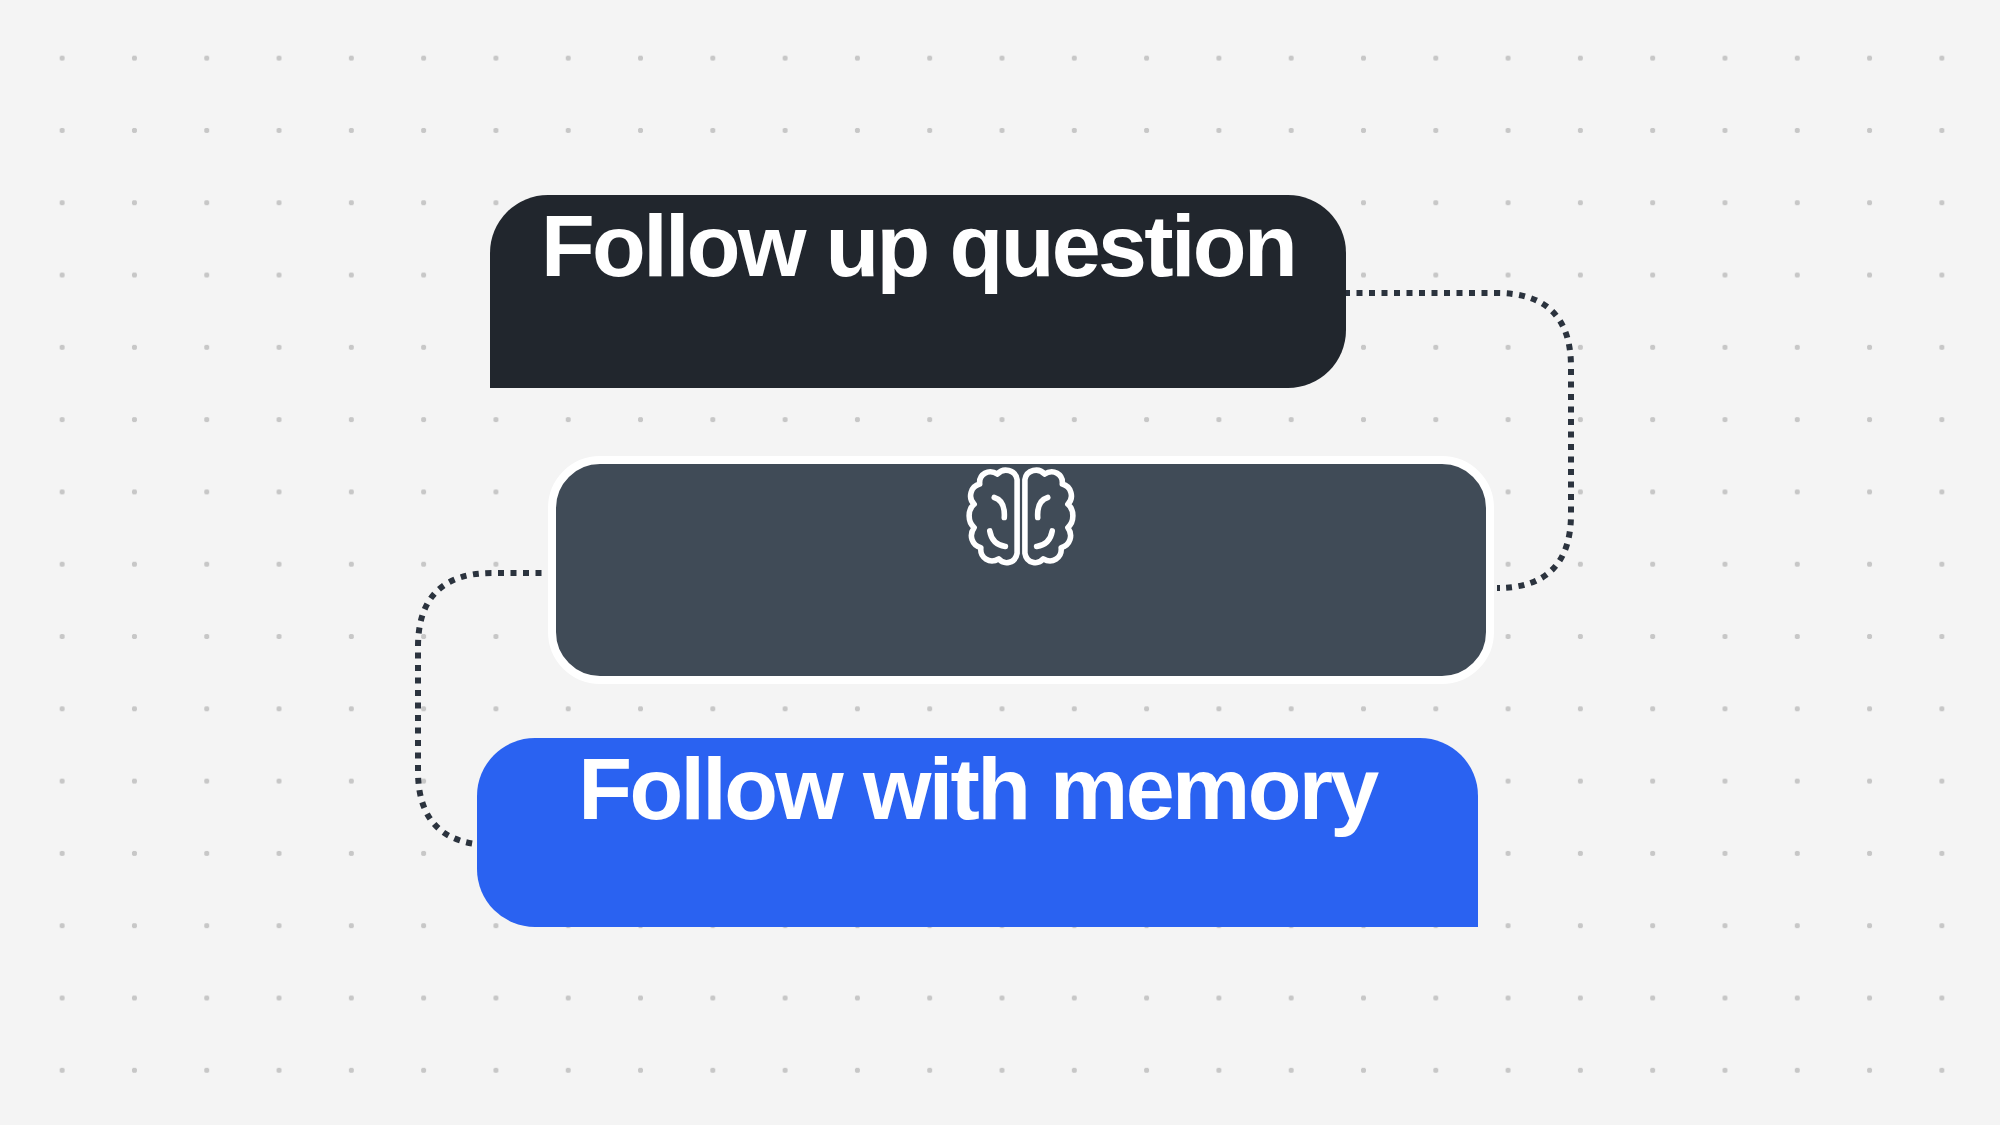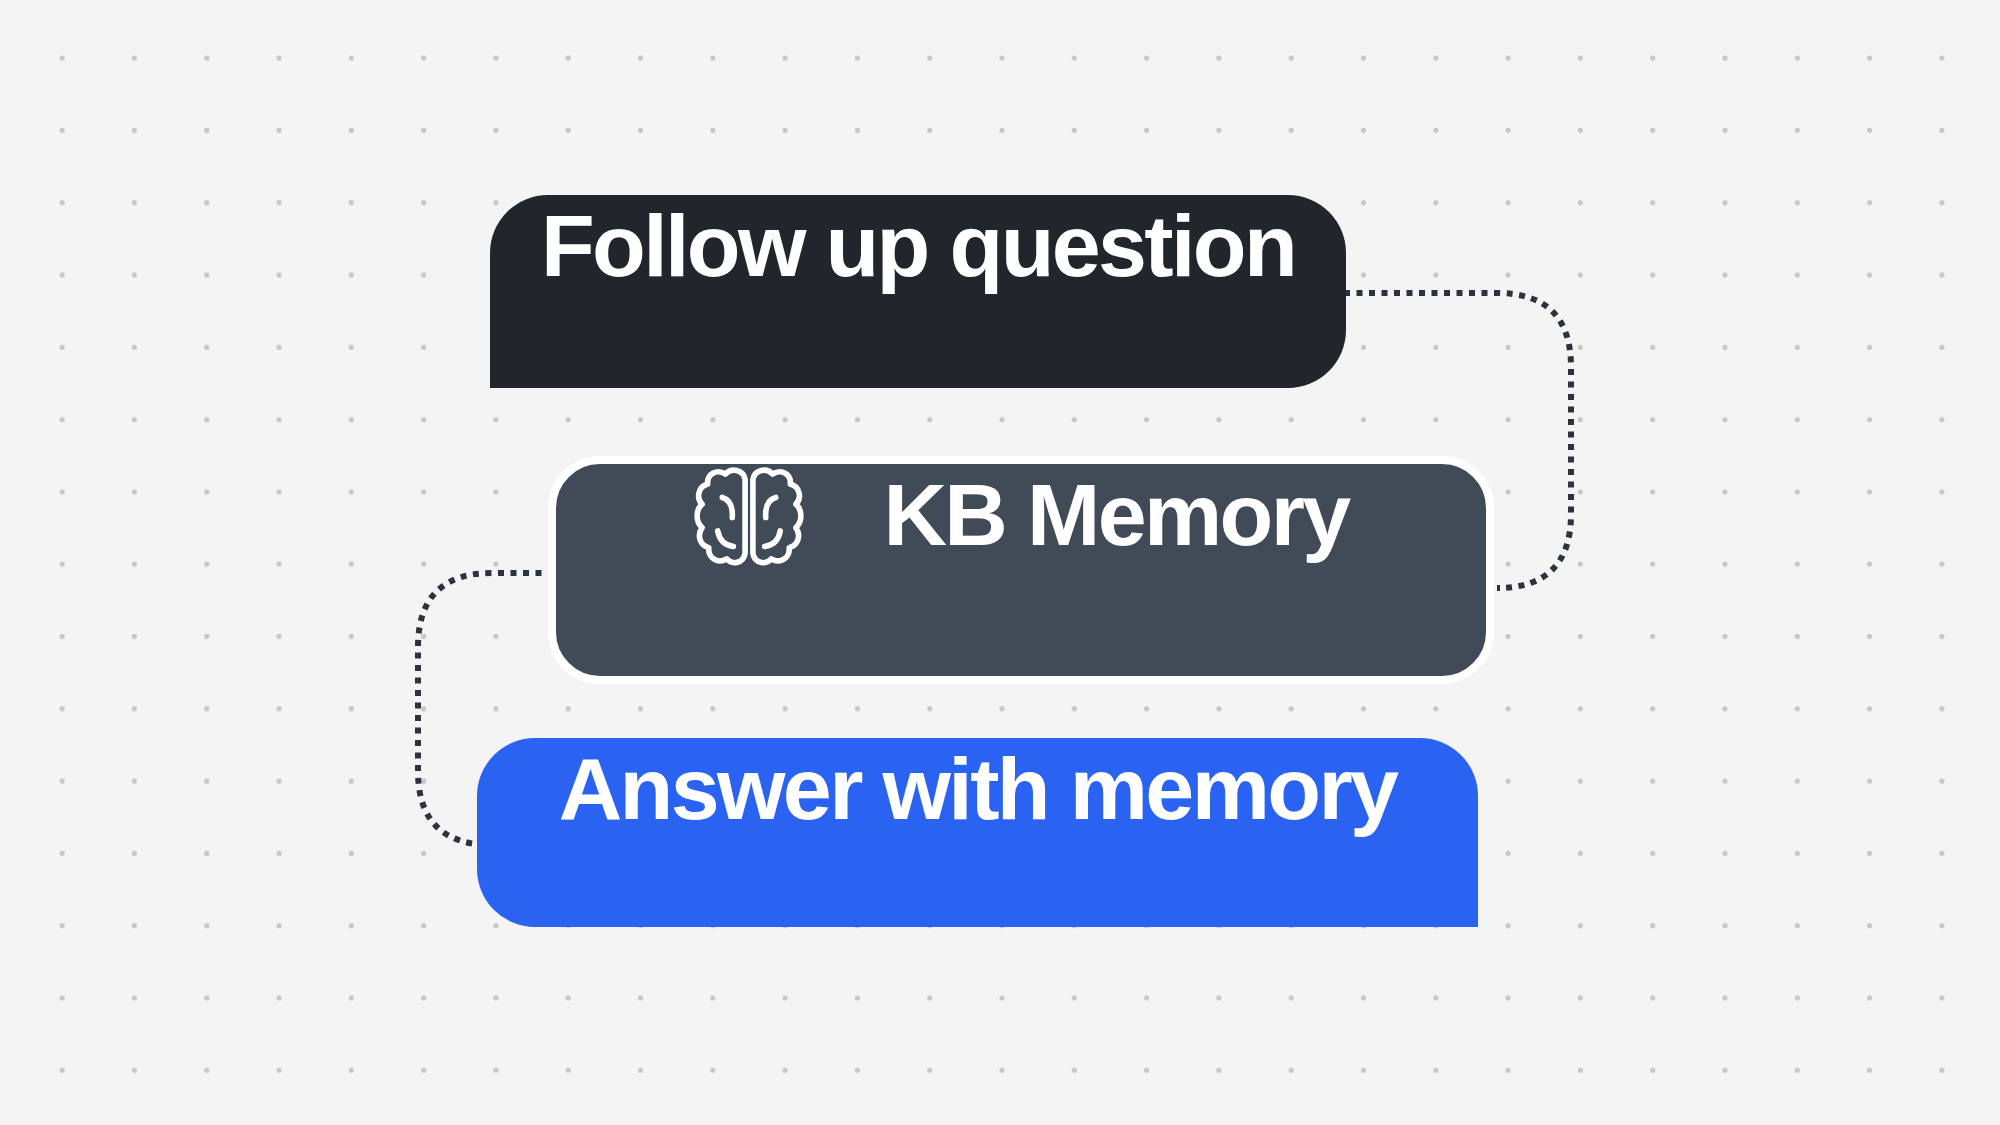--- a/index.html
+++ b/index.html
@@ -87,20 +87,19 @@
     <svg class="brain" viewBox="0 0 100 104" width="112" height="116" xmlns="http://www.w3.org/2000/svg">
       <g fill="none" stroke="#ffffff" stroke-width="5" stroke-linecap="round" stroke-linejoin="round">
         <path d="M46.5 14 C45 5, 34 3, 29 9 C21 4, 12 9, 13 18 C5 20, 2 30, 8 36 C2 41, 2 52, 8 57 C3 64, 6 73, 14 75 C13 84, 22 90, 30 85 C35 91, 45 89, 46.5 80 Z"></path>
         <path d="M53.5 14 C55 5, 66 3, 71 9 C79 4, 88 9, 87 18 C95 20, 98 30, 92 36 C98 41, 98 52, 92 57 C97 64, 94 73, 86 75 C87 84, 78 90, 70 85 C65 91, 55 89, 53.5 80 Z"></path>
         <path d="M26 30 Q36 33 35 48"></path>
         <path d="M22 60 Q24 72 36 74"></path>
         <path d="M74 30 Q64 33 65 48"></path>
         <path d="M78 60 Q76 72 64 74"></path>
       </g>
     </svg>
-    <span class="node-label">KB Memory</span>
   </div>
 
   <div class="node node-answer" style="background-color: rgb(42, 98, 241);">
-    <span class="node-label">Answer with memory</span>
+    <span class="node-label">Follow with memory</span>
   </div>
 
 </div>
 
 </body></html>

